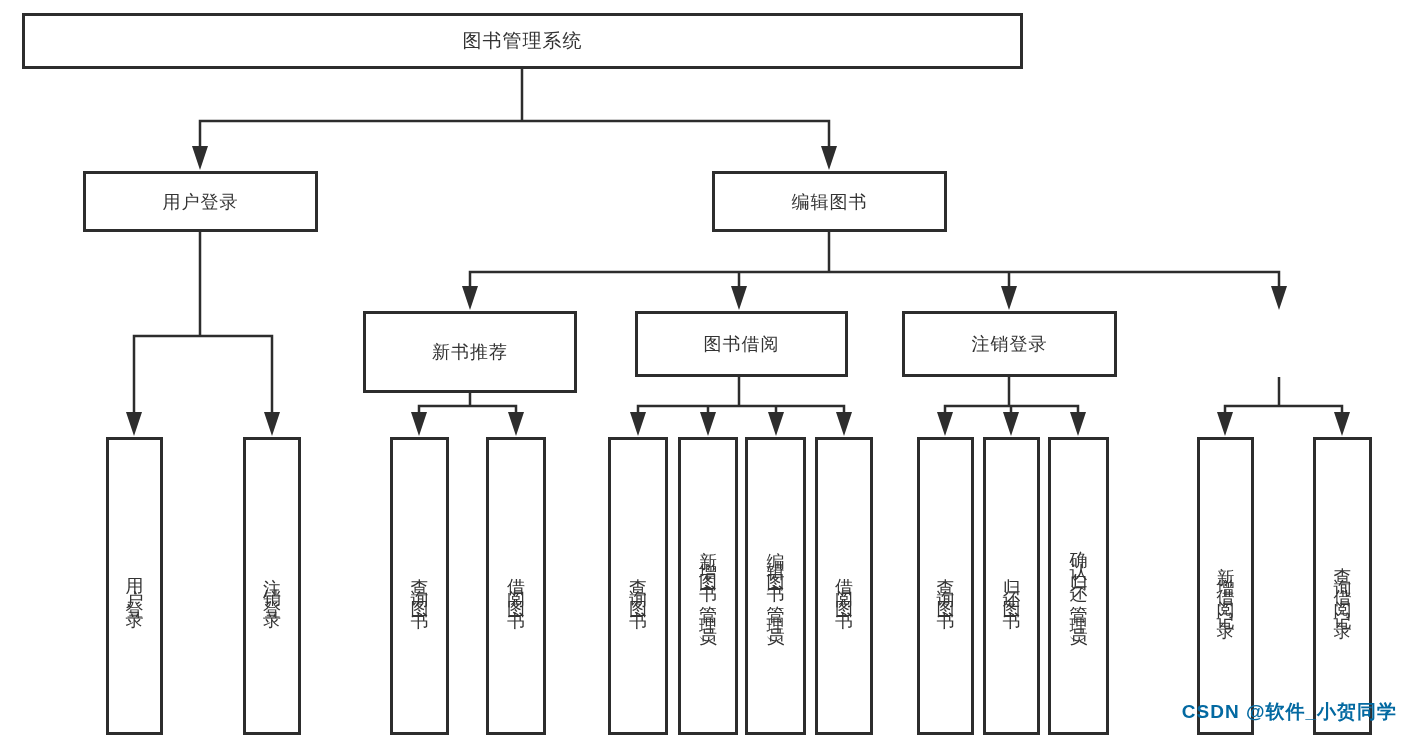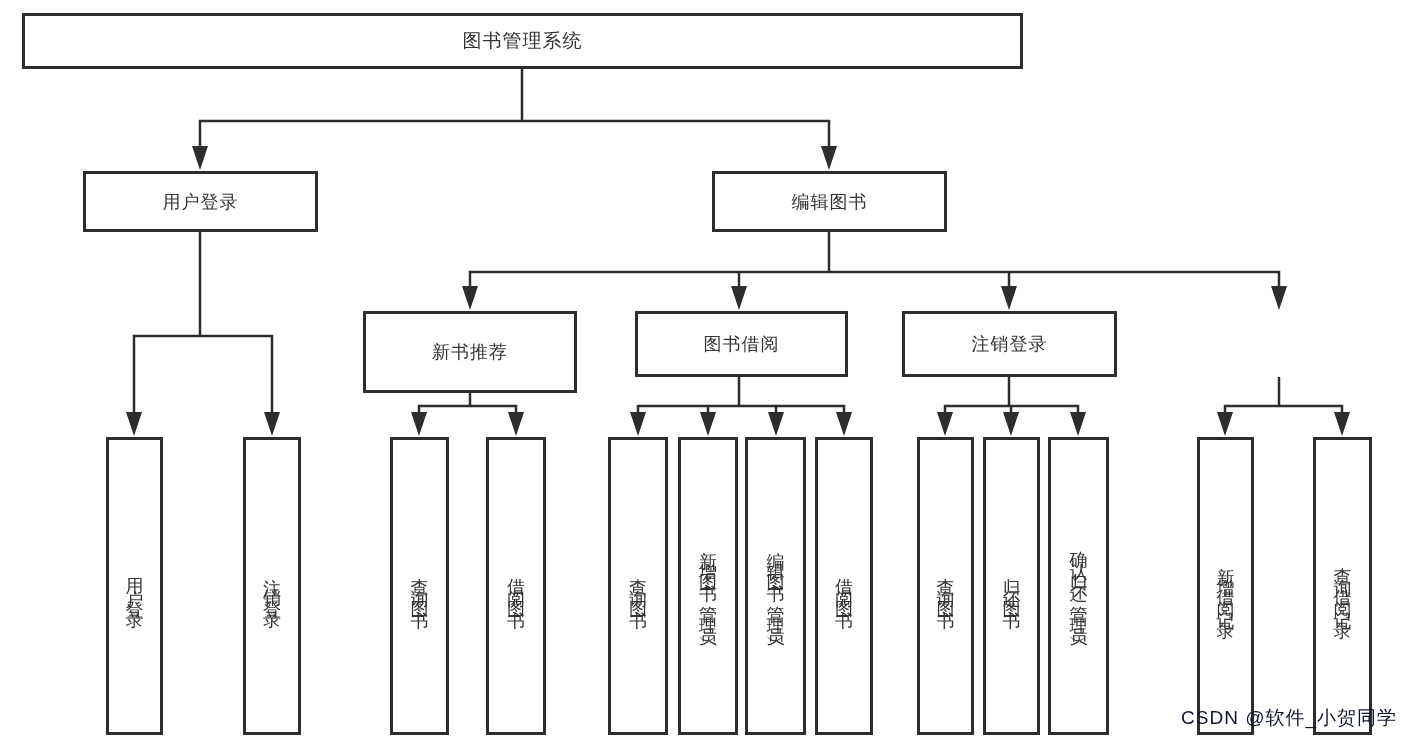--- a/index.html
+++ b/index.html
@@ -33,25 +33,26 @@
   .leaf  { font-size: 18px; }
   .leaf span {
     writing-mode: vertical-rl;
     text-orientation: mixed;
     letter-spacing: 11px;
     line-height: 1;
   }
   .watermark {
     position: absolute;
     right: 8px;
-    bottom: 16px;
+    bottom: 22px;
     font-size: 19px;
-    color: #0f172a;
+    color: #0369a1;
     letter-spacing: 1px;
     white-space: nowrap;
+    font-weight: bold;
   }
 </style>
 </head>
 <body>
 
 <div class="canvas">
 
   <svg class="connectors" viewBox="0 0 1405 747" xmlns="http://www.w3.org/2000/svg">
     <g stroke="#2d2d2d" stroke-width="2.5" fill="none">
 

